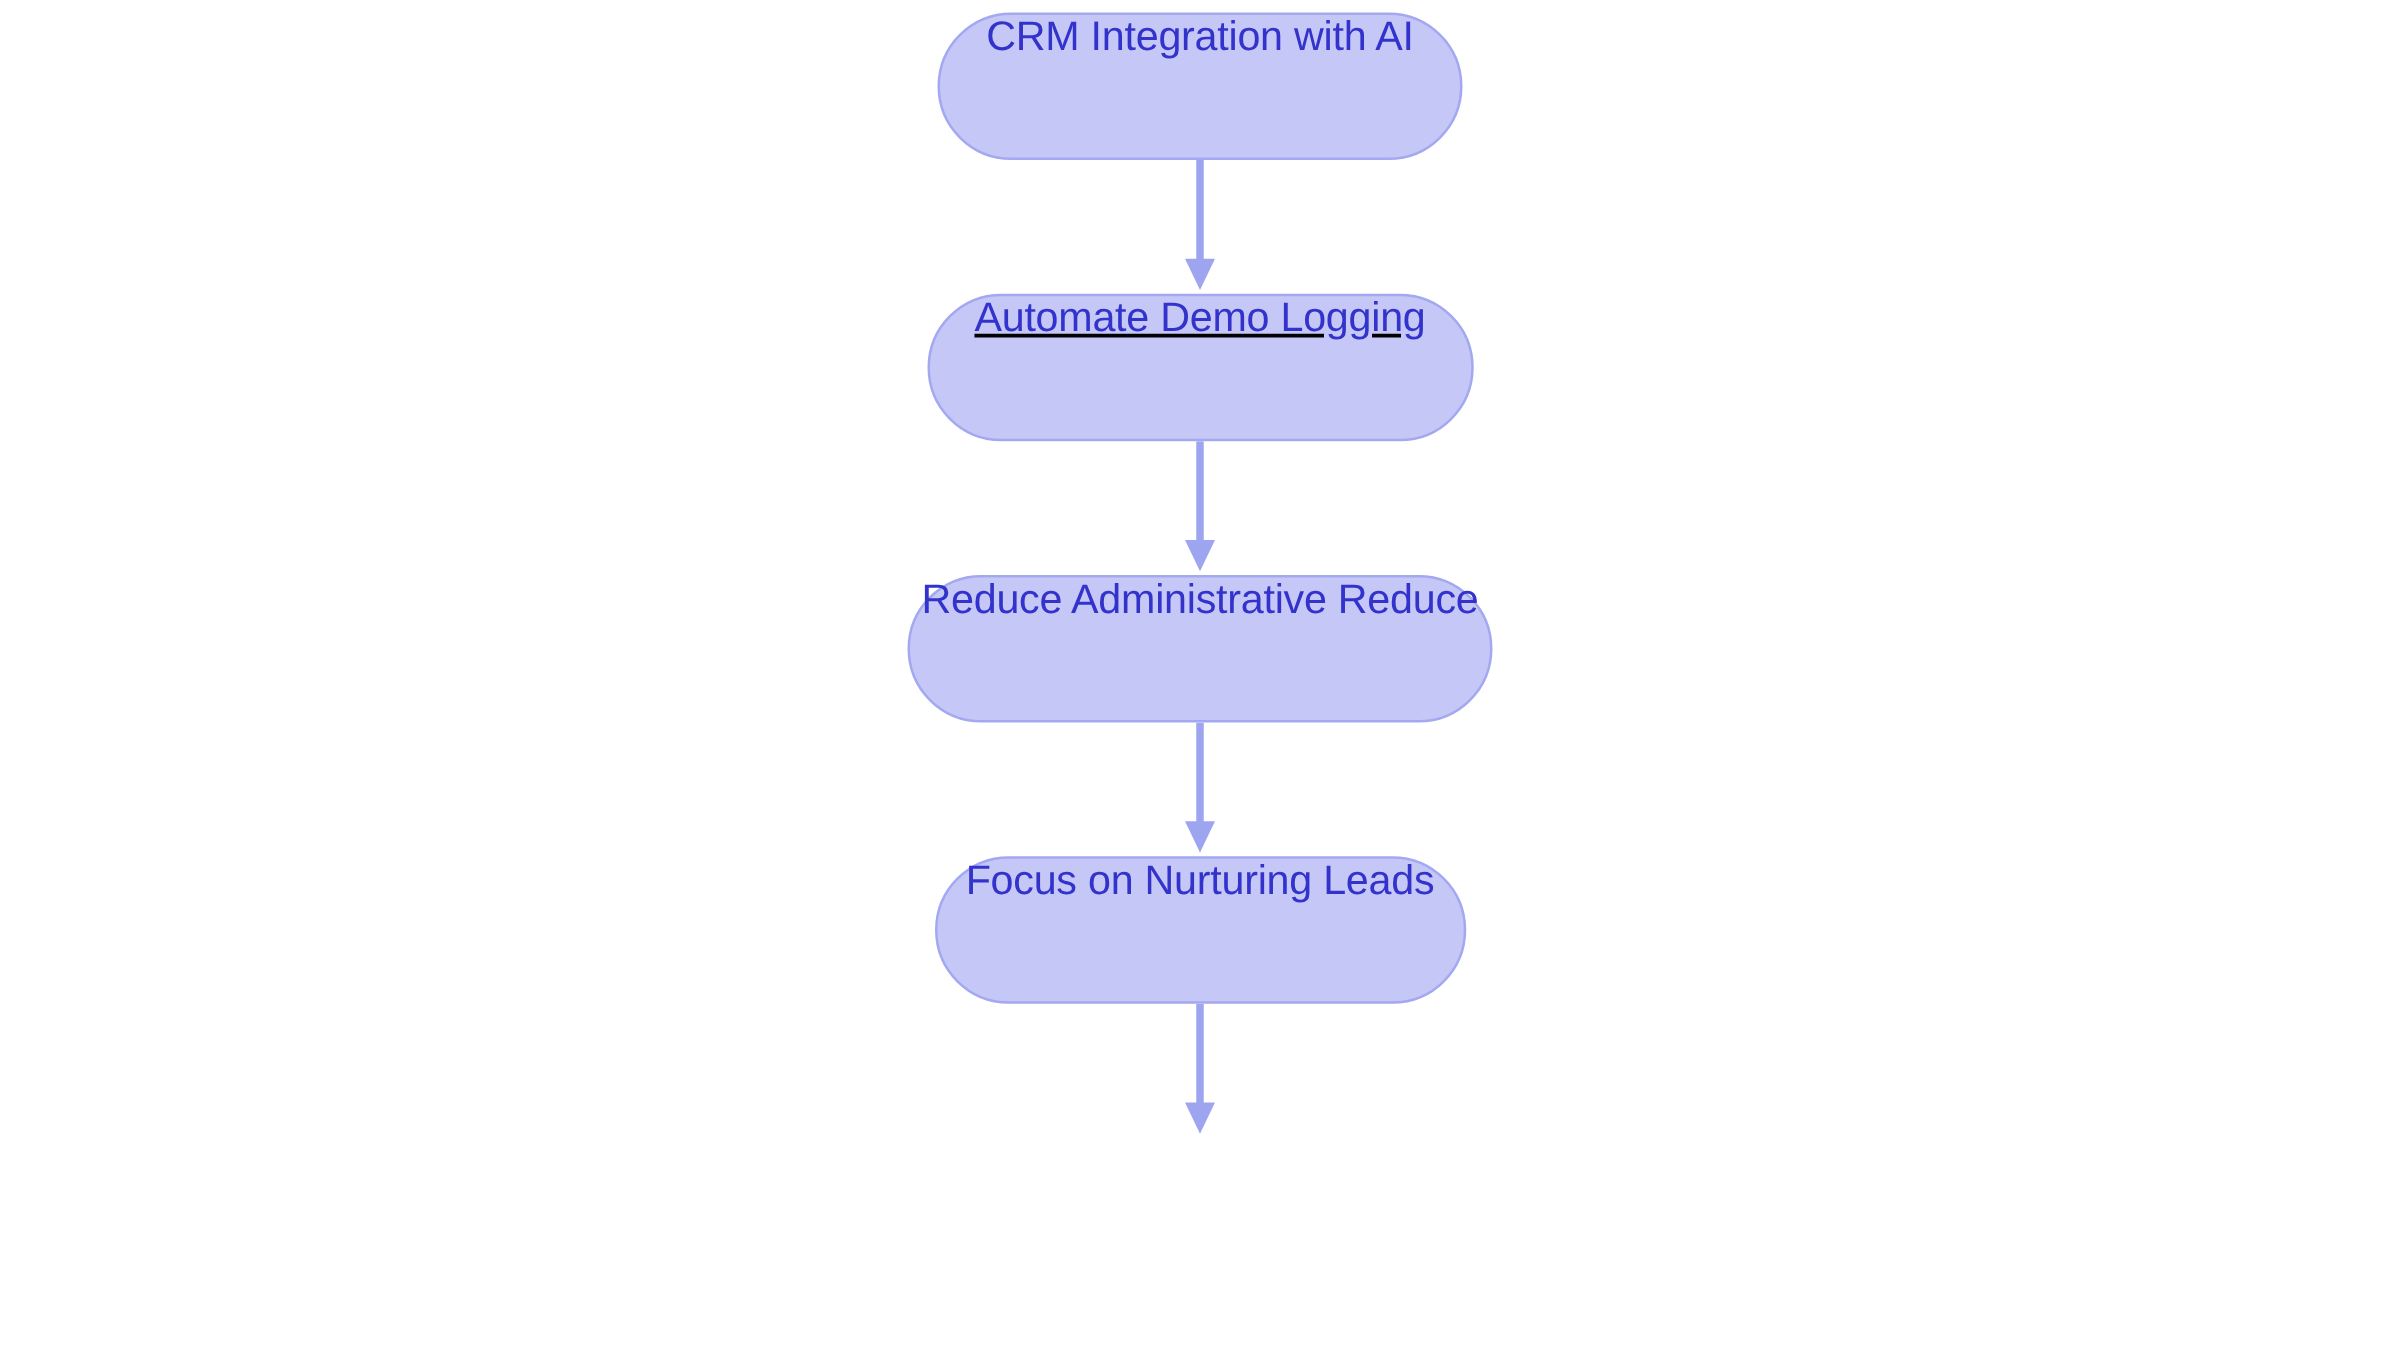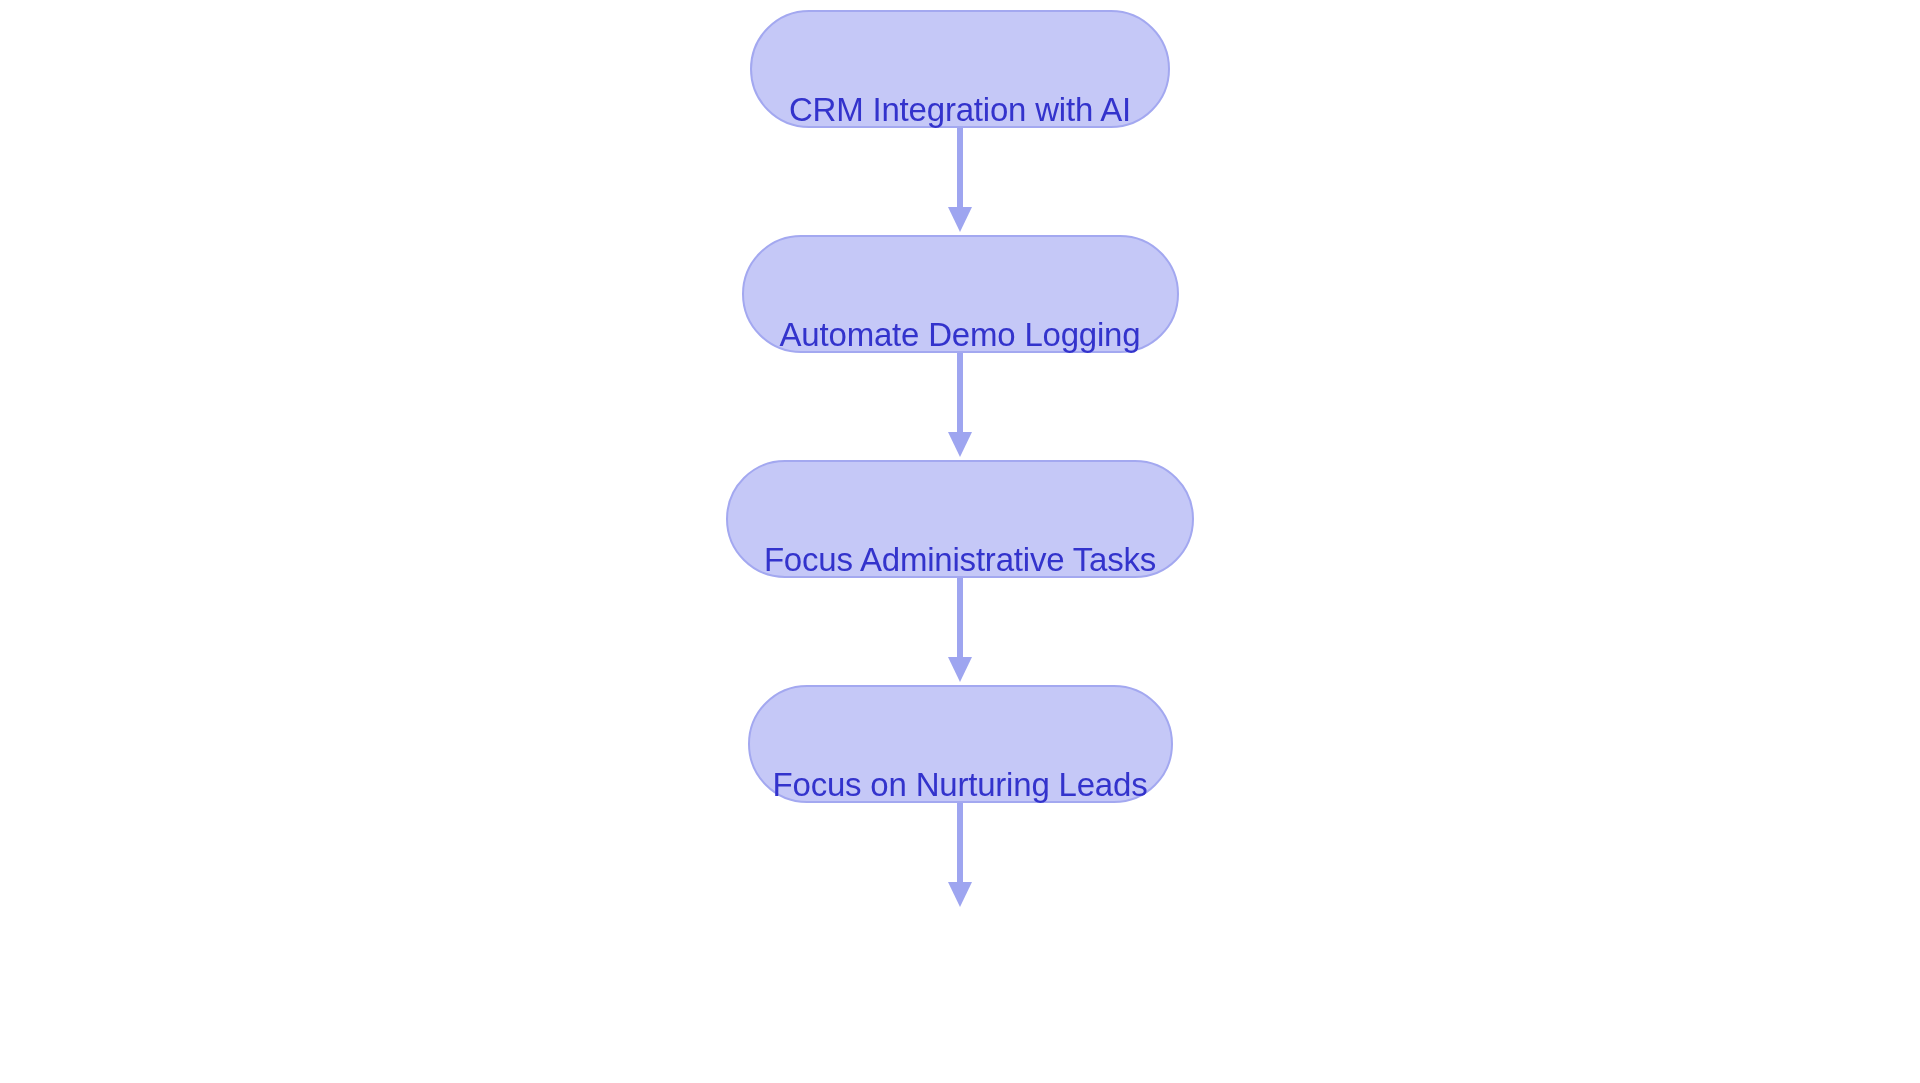--- a/index.html
+++ b/index.html
@@ -36,38 +36,38 @@
     box-sizing: border-box;
   }
 
   .node {
     box-sizing: border-box;
     height: 118px;
     border-radius: 59px;
     background: #c5c8f7;
     border: 2px solid #a3a8f0;
     display: flex;
-    align-items: flex-end;
+    align-items: flex-start;
     justify-content: center;
     flex: none;
   }
 
   .node-label {
     font-family: "Liberation Sans", sans-serif;
     font-size: 33px;
     font-weight: 400;
     color: #3333cc;
     letter-spacing: -0.2px;
     white-space: nowrap;
     line-height: 1;
   }
 
   
   .node-w0 { width: 420px; }
-  .node-w1 { width: 437px; }
+  .node-w1 { width: 437px; text-decoration: underline; }
   .node-w2 { width: 468px; }
   .node-w3 { width: 425px; }
   .node-w4 { width: 500px; }
 
   .connector {
     flex: none;
     width: 26px;
     height: 107px;
     display: block;
   }
@@ -90,21 +90,21 @@
     <div class="node node-w1">
       <span class="node-label">Automate Demo Logging</span>
     </div>
 
     <svg class="connector" viewBox="0 0 26 107" aria-hidden="true">
       <line x1="13" y1="0" x2="13" y2="82" stroke="#9ea5f0" stroke-width="6"></line>
       <polygon points="13,104 1,79 25,79" fill="#9ea5f0"></polygon>
     </svg>
 
     <div class="node node-w2">
-      <span class="node-label">Focus Administrative Tasks</span>
+      <span class="node-label">Reduce Administrative Reduce</span>
     </div>
 
     <svg class="connector" viewBox="0 0 26 107" aria-hidden="true">
       <line x1="13" y1="0" x2="13" y2="82" stroke="#9ea5f0" stroke-width="6"></line>
       <polygon points="13,104 1,79 25,79" fill="#9ea5f0"></polygon>
     </svg>
 
     <div class="node node-w3">
       <span class="node-label">Focus on Nurturing Leads</span>
     </div>

